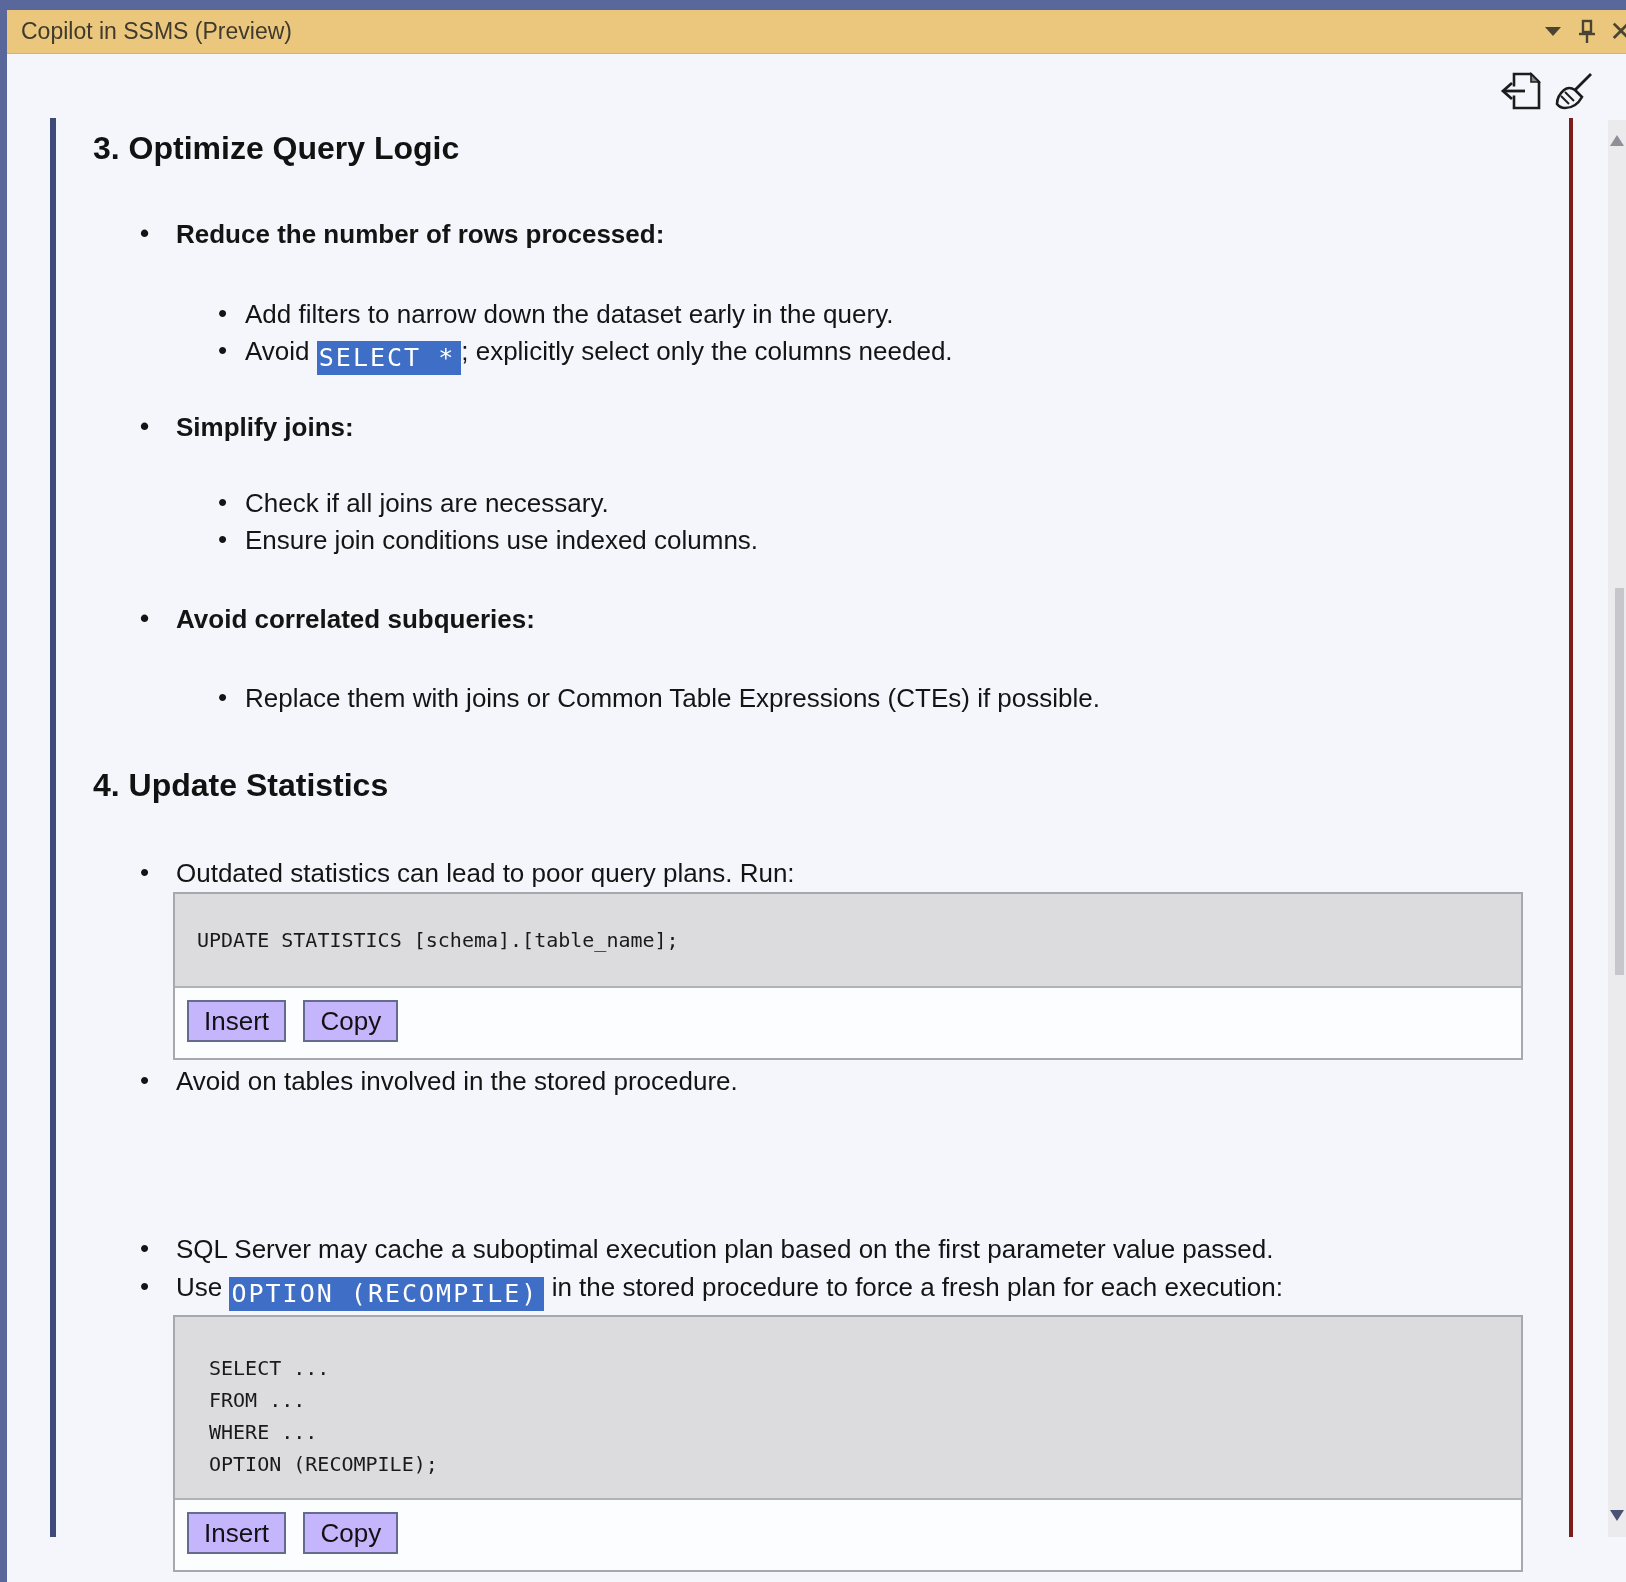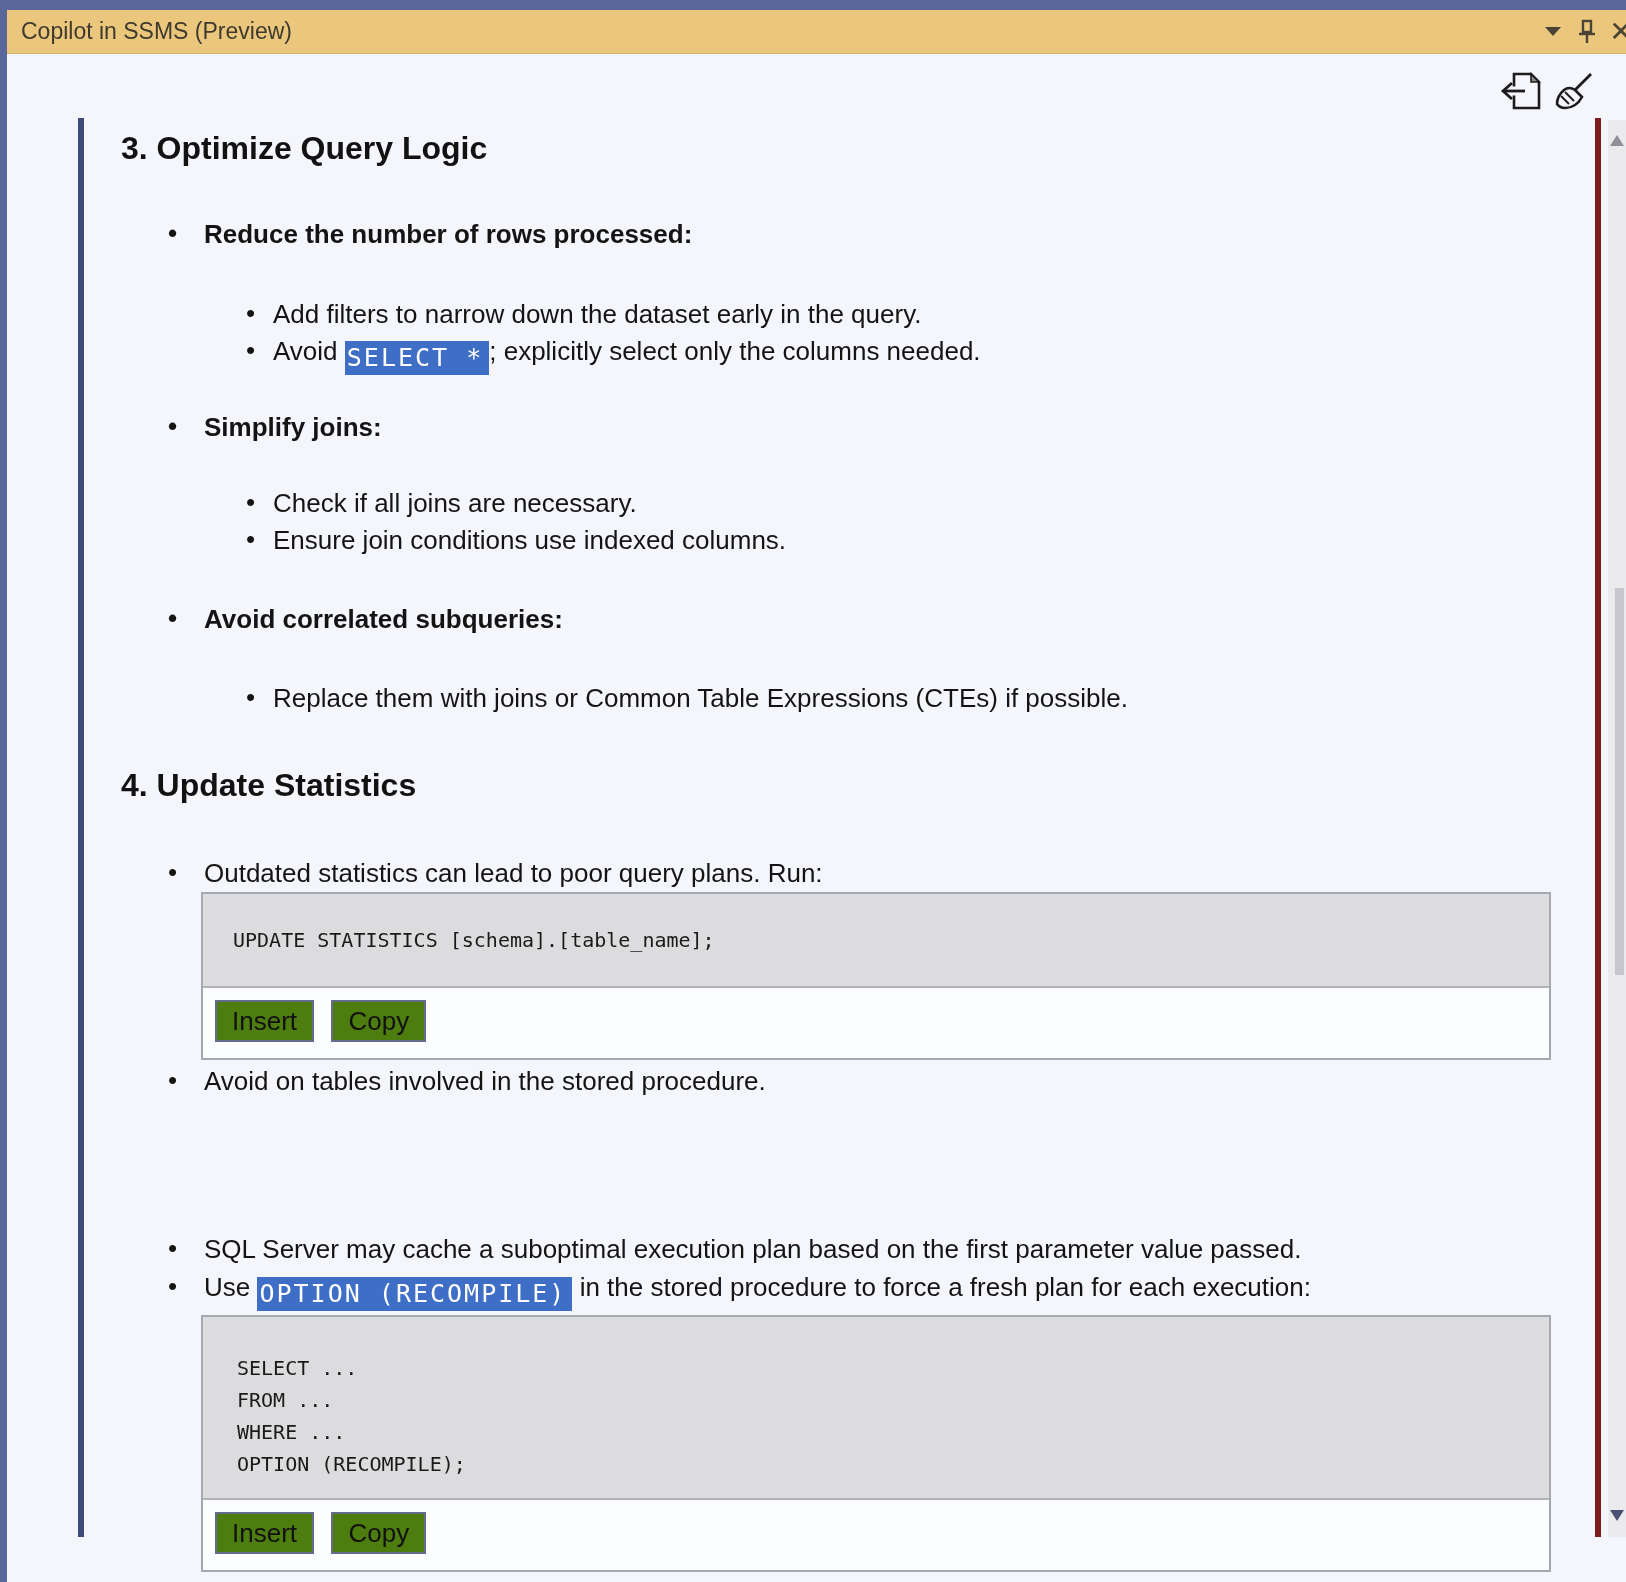--- a/index.html
+++ b/index.html
@@ -20,42 +20,42 @@
   .tb-btn{width:34px;height:100%;display:flex;align-items:center;justify-content:center;cursor:pointer;}
   .chev{width:0;height:0;border-left:8px solid transparent;border-right:8px solid transparent;border-top:9px solid #4a4434;}
   .close-x{font-size:28px;color:#4a4434;line-height:1;}
   .tb-close{margin-right:-12px;}
   
   .toolbar{position:absolute;top:72px;left:1500px;display:flex;gap:10px;}
   .tool-icon{width:42px;height:38px;}
   
   .card{
     position:absolute;left:50px;top:118px;width:1523px;height:1419px;box-sizing:border-box;
-    border-left:6px solid #3d4a7a;border-right:6px solid #7f1d1d;margin-left:28px;
+    border-left:6px solid #3d4a7a;border-right:4px solid #7f1d1d;
   }
   .h3{position:absolute;left:37px;font-size:32px;font-weight:bold;color:#121212;white-space:nowrap;line-height:40px;}
   .li{position:absolute;font-size:26px;line-height:34px;white-space:nowrap;color:#141414;}
   .li .dot{position:absolute;left:0;top:-1px;font-size:26px;}
   .l1{left:84px;padding-left:36px;}
   .l2{left:162px;padding-left:27px;}
   .b{font-weight:bold;}
   .chip{
     display:inline-block;background:#3e6ec5;color:#ffffff;
     font-family:"DejaVu Sans Mono", monospace;font-size:25px;letter-spacing:2px;
     padding:3px 6px 4px 2px;line-height:27px;vertical-align:-6px;
   }
   
   .codeblock{position:absolute;left:117px;width:1350px;box-sizing:border-box;border:2px solid #a6a8af;background:#fcfdff;}
   .codearea{background:#dcdcde;border-bottom:2px solid #b0b2b8;font-family:"DejaVu Sans Mono", monospace;font-size:20px;color:#1a1a1a;}
-  #code1 .codearea{height:92px;display:flex;align-items:center;padding-left:30px;}
+  #code1 .codearea{height:92px;display:flex;align-items:center;padding-left:22px;}
   #code2 .codearea{padding:35px 0 18px 34px;}
   #code2 .codearea div{line-height:32px;}
   .btnrow{height:58px;padding:12px 0 0 12px;box-sizing:content-box;}
   .code-btn{
-    display:inline-block;border:2px solid #646c8e;background:#4d7c0f;color:#111;
+    display:inline-block;border:2px solid #646c8e;background:#c4b5fd;color:#111;
     font-family:"Liberation Sans", sans-serif;font-size:26px;line-height:36px;
     padding:1px 15px;margin-right:13px;cursor:pointer;
   }
   
   .scrollbar{position:absolute;left:1608px;top:120px;width:18px;height:1417px;background:#ebebee;}
   .sb-up{width:0;height:0;border-left:7px solid transparent;border-right:7px solid transparent;border-bottom:11px solid #8f8f98;margin:15px auto 0 auto;}
   .sb-thumb{position:absolute;left:7px;width:9px;top:468px;height:387px;background:#c6c6cc;}
   .sb-down{position:absolute;left:2px;bottom:16px;width:0;height:0;border-left:7px solid transparent;border-right:7px solid transparent;border-top:11px solid #4b5375;}
   
   .footer{position:absolute;left:7px;right:0;top:1543px;height:39px;background:#f4f6fb;}

